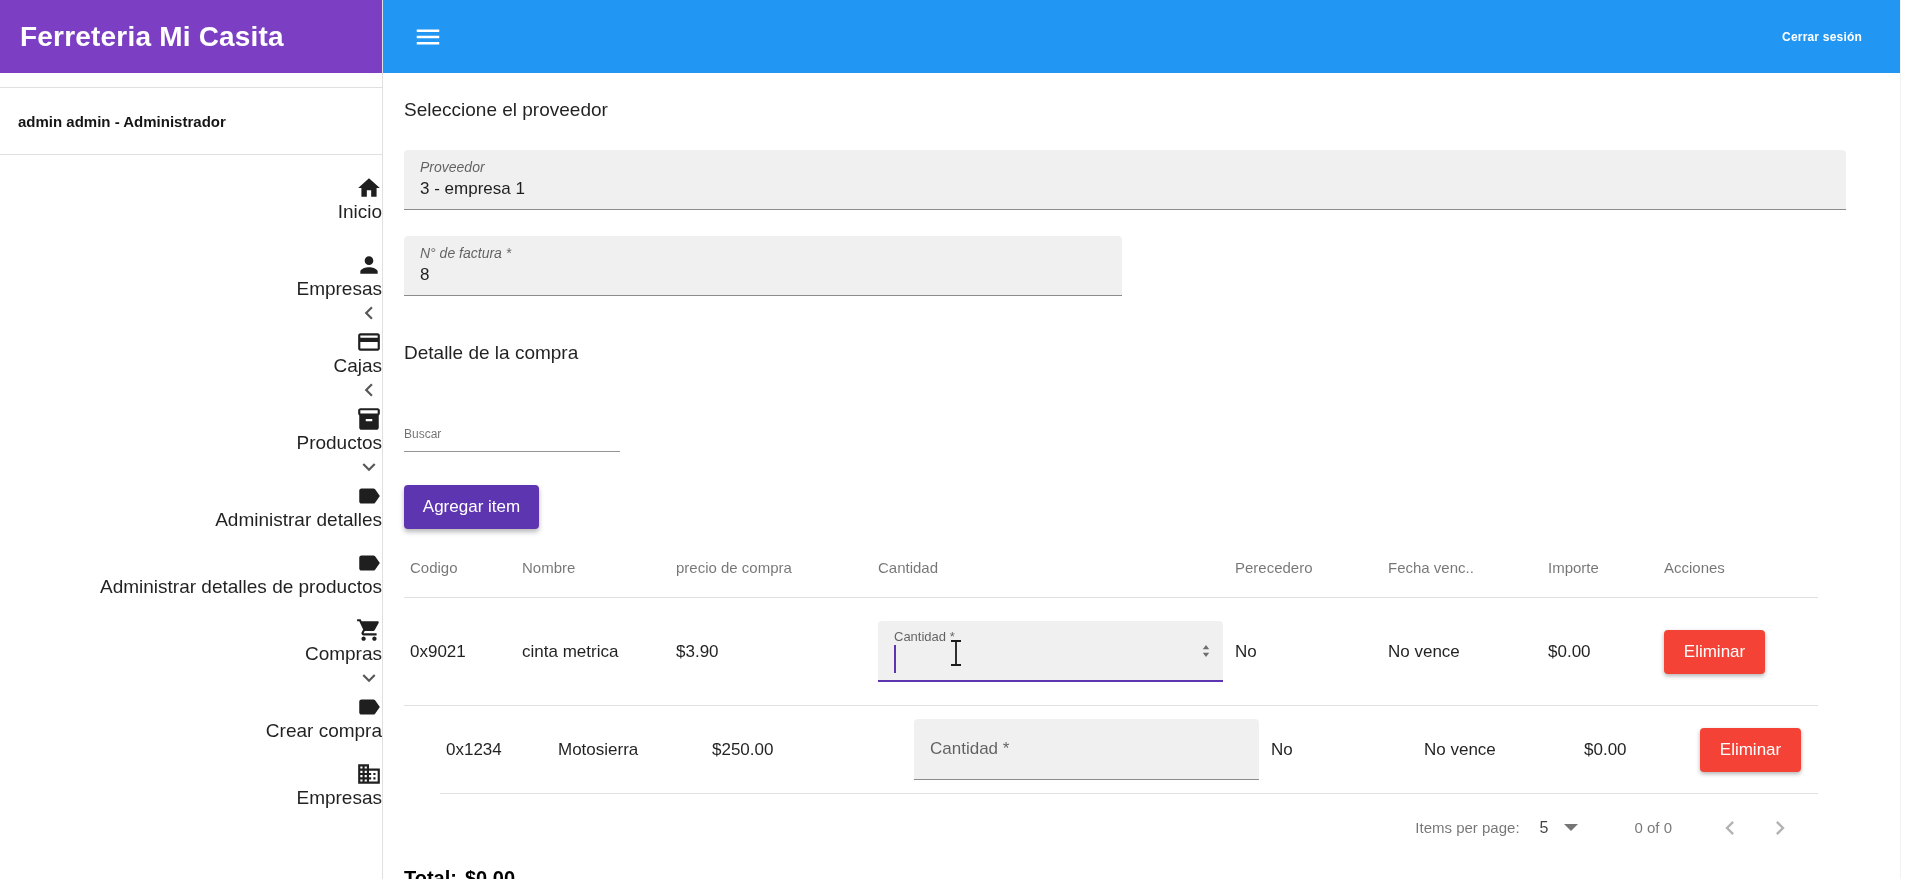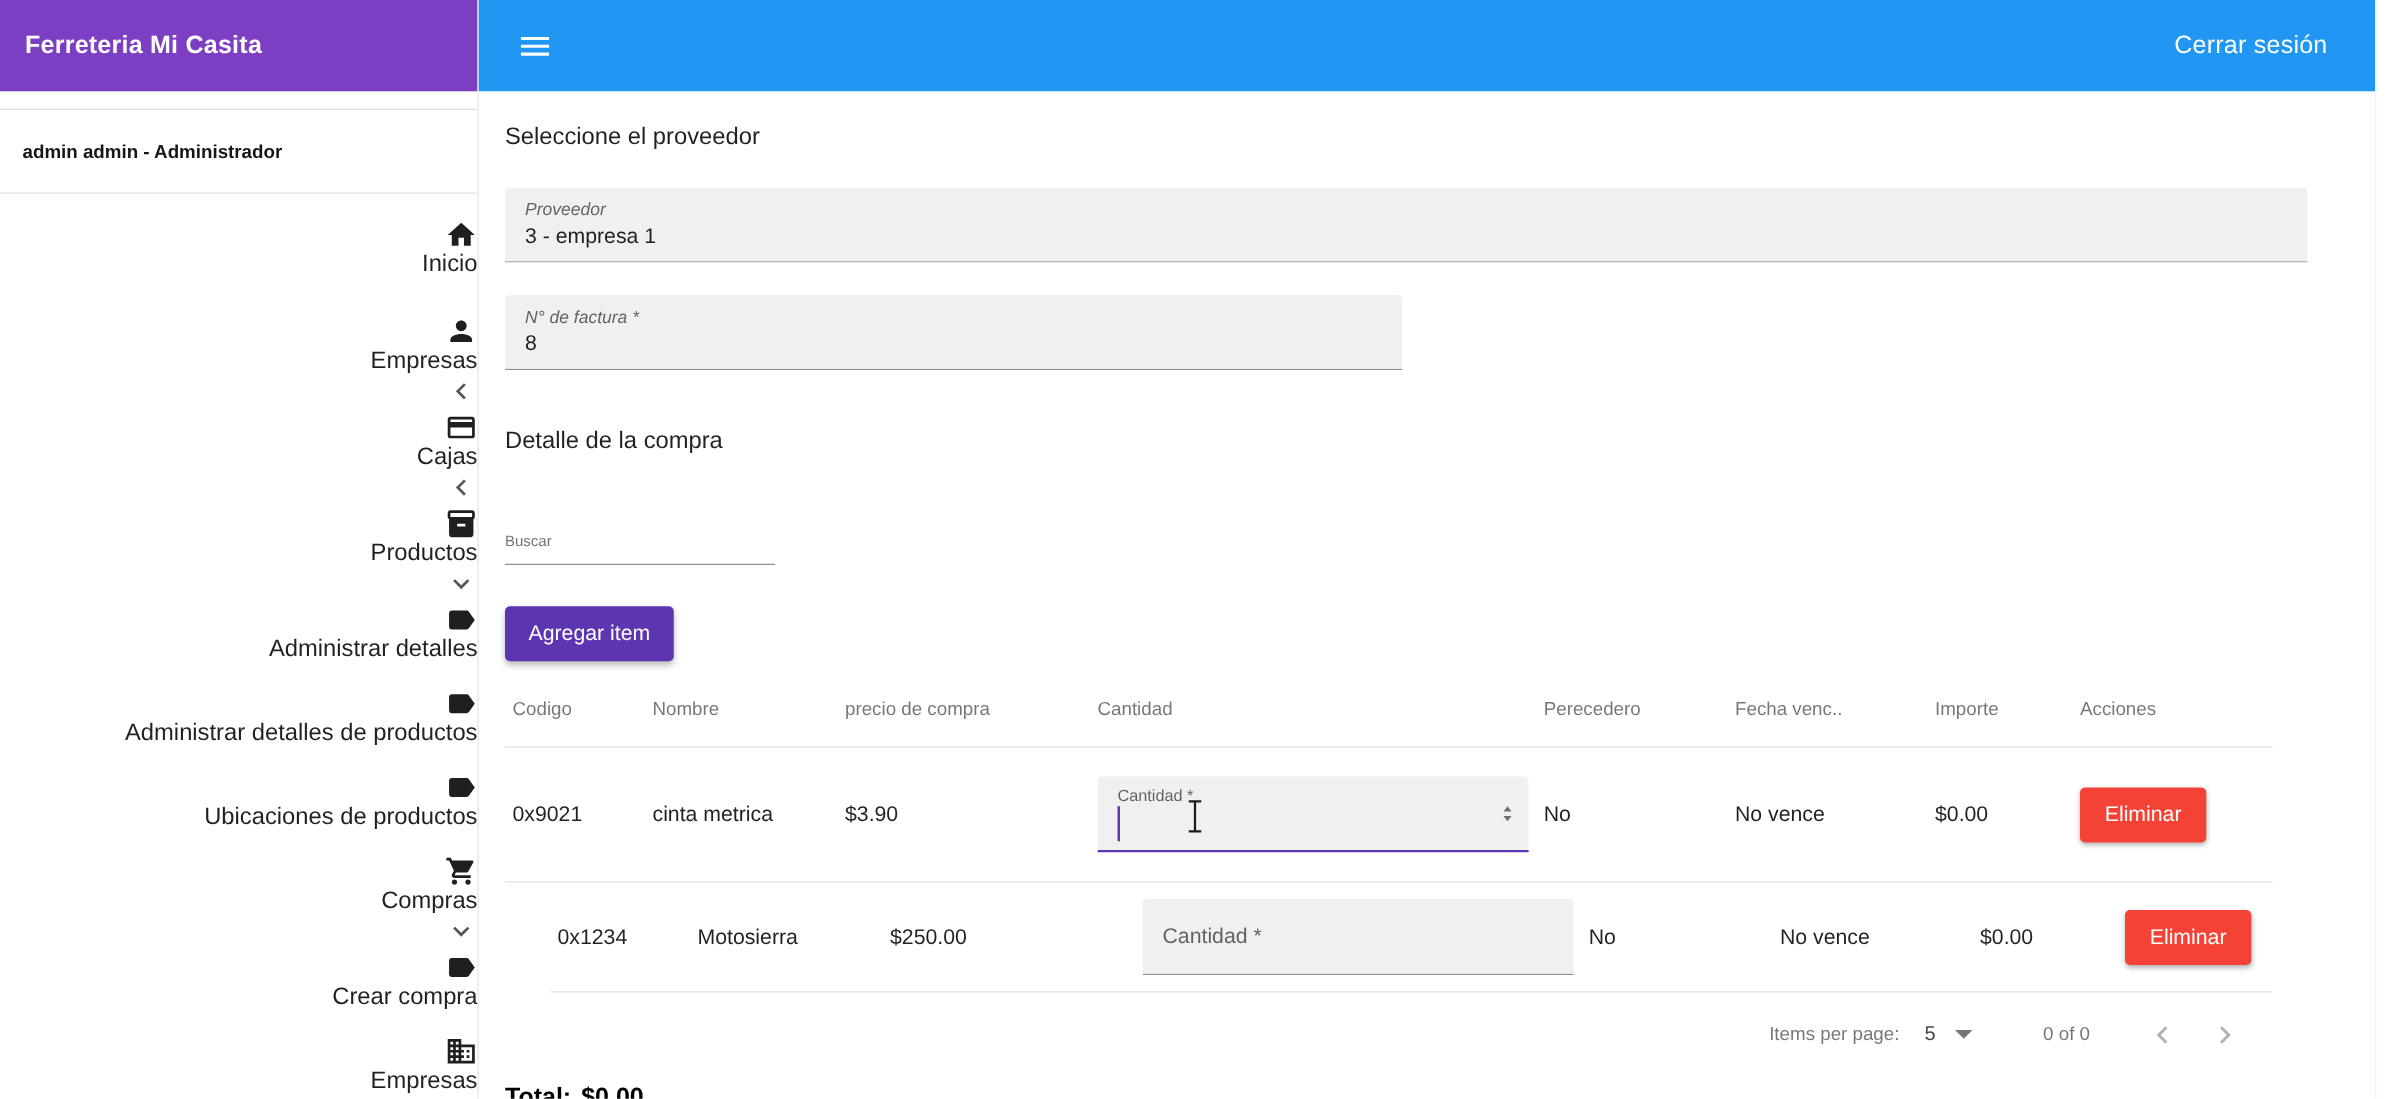--- a/index.html
+++ b/index.html
@@ -9,21 +9,21 @@
     font-family:"Liberation Sans","DejaVu Sans",sans-serif;
     background:#fff; color:rgba(0,0,0,0.87);
   }
   .app { display:flex; width:1918px; height:879px; }
 
   
   .sidebar { flex:0 0 383px; width:383px; height:100%; background:#fff;
              border-right:1px solid rgba(0,0,0,0.12); overflow:hidden; }
   .sb-header { height:73px; background:var(--sidebar_header,#7c3fc4);
                display:flex; align-items:center; padding:0 20px; }
-  .sb-title { color:#fff; font-size:20px; font-weight:700; letter-spacing:.2px; }
+  .sb-title { color:#fff; font-size:28px; font-weight:700; letter-spacing:.2px; }
   .sb-spacer { height:14px; }
   .divider { height:1px; background:rgba(0,0,0,0.12); }
   .user-row { height:66px; display:flex; align-items:center; padding:0 18px;
               font-size:15px; font-weight:700; color:#161616; }
   .menu { padding-top:20px; }
   .menu-item { height:77px; display:flex; align-items:flex-end; padding-left:25px; cursor:pointer;flex-direction:column; }
   .menu-item.sub { height:67px; padding-left:47px; }
   .mi-icon { width:26px; height:26px; flex:0 0 26px; display:inline-flex; color:#1f1f1f; }
   .mi-icon svg { width:26px; height:26px; }
   .mi-label { margin-left:9px; font-size:19px; color:rgba(0,0,0,0.87); white-space:nowrap; }
@@ -33,21 +33,21 @@
   
   .main { flex:1; position:relative; height:100%; background:#fff; }
   .scroll-strip { position:absolute; top:0; right:0; width:18px; height:100%;
                   background:#fff; border-left:1px solid #f2f2f2; }
   .toolbar { height:73px; margin-right:18px; background:var(--toolbar,#2196f3);
              display:flex; align-items:center; justify-content:space-between;
              padding:0 38px 0 30px; color:#fff; }
   .hamburger { width:30px; height:30px; background:none; border:none; padding:0;
                color:#fff; cursor:pointer; display:inline-flex; }
   .hamburger svg { width:30px; height:30px; }
-  .logout { font-size:20px; font-weight:400; cursor:pointer; letter-spacing:.2px; }
+  .logout { font-size:12px; font-weight:700; cursor:pointer; letter-spacing:.2px; }
 
   .content { margin-right:18px; padding-left:21px; }
   .section-title { font-size:19px; font-weight:400; margin:0; color:rgba(0,0,0,0.87); }
   .t1 { margin-top:26px; }
   .t2 { margin-top:46px; }
 
   .ffield { background:rgba(0,0,0,0.059); border-bottom:1px solid rgba(0,0,0,0.42);
             border-radius:4px 4px 0 0; padding:9px 16px 0; }
   .flabel { display:block; font-size:14px; color:rgba(0,0,0,0.6);font-style:italic; }
   .fvalue { display:block; font-size:17px; margin-top:4px; color:rgba(0,0,0,0.87); }
@@ -188,28 +188,20 @@
 
       <div class="menu-item sub">
         <span class="mi-icon">
           <svg viewBox="0 0 24 24" fill="currentColor">
               <path d="M17.63 5.84C17.27 5.33 16.67 5 16 5L5 5.01C3.9 5.01 3 5.9 3 7v10c0 1.1.9 1.99 2 1.99L16 19c.67 0 1.27-.33 1.63-.84L22 12l-4.37-6.16z"></path>
             </svg>
         </span>
         <span class="mi-label">Administrar detalles de productos</span>
       </div>
 
-      <div class="menu-item sub">
-        <span class="mi-icon">
-          <svg viewBox="0 0 24 24" fill="currentColor">
-              <path d="M17.63 5.84C17.27 5.33 16.67 5 16 5L5 5.01C3.9 5.01 3 5.9 3 7v10c0 1.1.9 1.99 2 1.99L16 19c.67 0 1.27-.33 1.63-.84L22 12l-4.37-6.16z"></path>
-            </svg>
-        </span>
-        <span class="mi-label">Ubicaciones de productos</span>
-      </div>
 
       <div class="menu-item">
         <span class="mi-icon">
           <svg viewBox="0 0 24 24" fill="currentColor">
               <path d="M7 18c-1.1 0-1.99.9-1.99 2S5.9 22 7 22s2-.9 2-2-.9-2-2-2zM1 2v2h2l3.6 7.59-1.35 2.45c-.16.28-.25.61-.25.96 0 1.1.9 2 2 2h12v-2H7.42c-.14 0-.25-.11-.25-.25l.03-.12.9-1.63h7.45c.75 0 1.41-.41 1.75-1.03l3.58-6.49c.08-.14.12-.31.12-.49 0-.55-.45-1-1-1H5.21l-.94-2H1zm16 16c-1.1 0-1.99.9-1.99 2s.89 2 1.99 2 2-.9 2-2-.9-2-2-2z"></path>
             </svg>
         </span>
         <span class="mi-label">Compras</span>
         <span class="mi-chevron">
           <svg viewBox="0 0 24 24" fill="currentColor">

